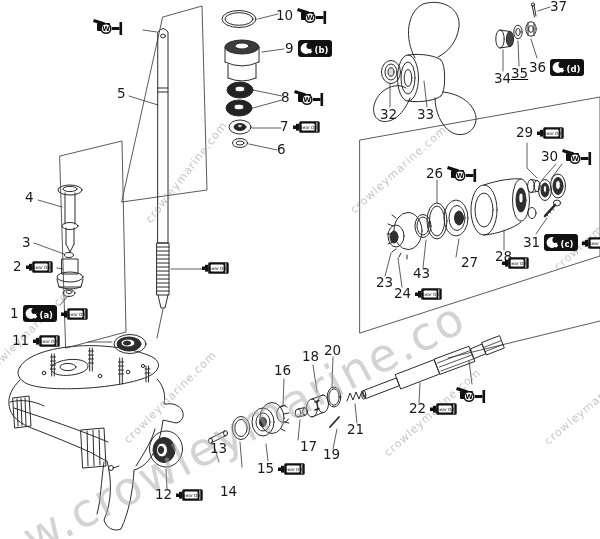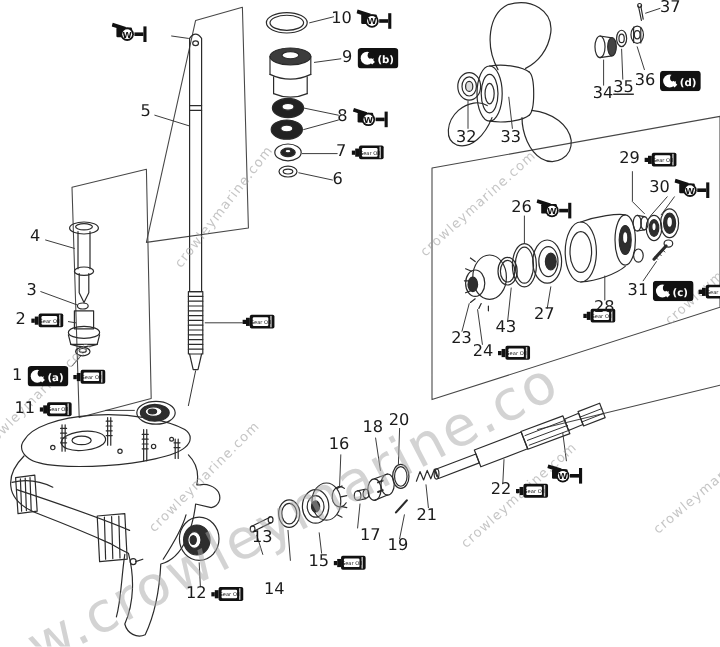--- a/index.html
+++ b/index.html
@@ -543,21 +543,21 @@
       <path d="M1,2 L12,5.5 L11,8.5 L0,5 Z" fill="#111"></path>
       <rect x="4" y="6" width="13" height="8" rx="1" fill="#111"></rect>
       <circle cx="13" cy="11.5" r="5.6" fill="#111"></circle>
       <circle cx="13" cy="11.5" r="4.1" fill="#fff"></circle>
       <text class="gun-letter" x="13" y="14.4" font-size="7" font-weight="bold" text-anchor="middle" fill="#111" font-family="DejaVu Sans, sans-serif">W</text>
       <rect x="19" y="10" width="7.5" height="3" fill="#111"></rect>
       <rect x="26.5" y="5" width="2.6" height="13" fill="#111"></rect>
     </svg>
   </span>
 </div>
-      <div class="callout" style="left: 445px; top: 256px; gap: 24px;">
+      <div class="callout" style="left: 461px; top: 256px; gap: 24px;">
         <span class="num">27</span>
   <span class="badge">
     <svg width="28" height="14" viewBox="0 0 28 14">
       <rect x="0" y="5.5" width="3" height="3.5" fill="#111"></rect>
       <rect x="3" y="3.8" width="3.2" height="6.8" fill="#111"></rect>
       <rect x="6.2" y="1.2" width="20.5" height="11.6" rx="1.5" fill="#111"></rect>
       <rect x="23.2" y="2.2" width="1.2" height="9.6" fill="#fff" opacity="0.75"></rect>
       <rect x="8.6" y="3.4" width="13" height="7.2" rx="1" fill="#fff"></rect>
       <text class="tube-label" x="15.1" y="8.9" font-size="4.3" text-anchor="middle" fill="#111" font-family="DejaVu Sans, sans-serif">Gear Oil</text>
     </svg>

